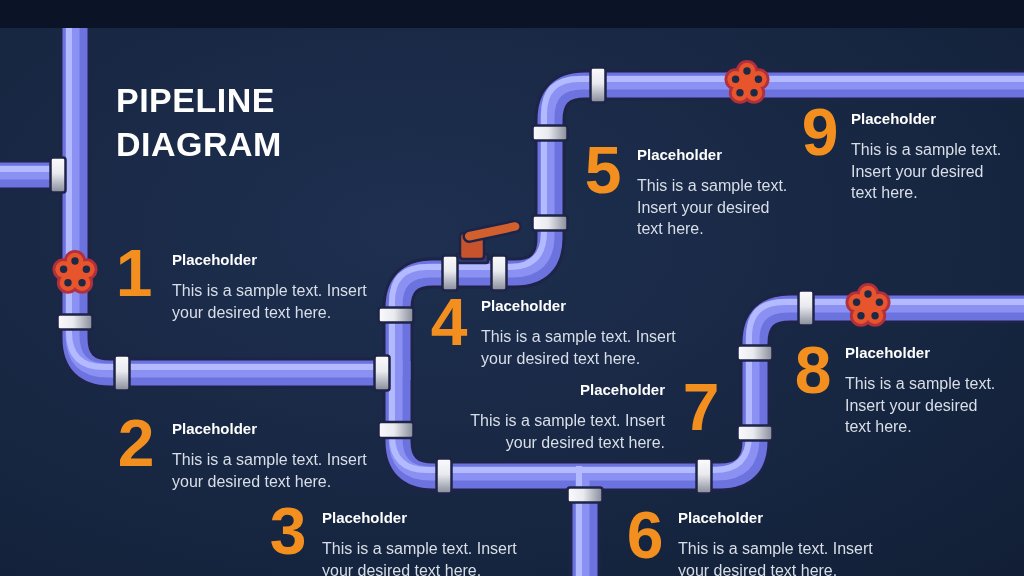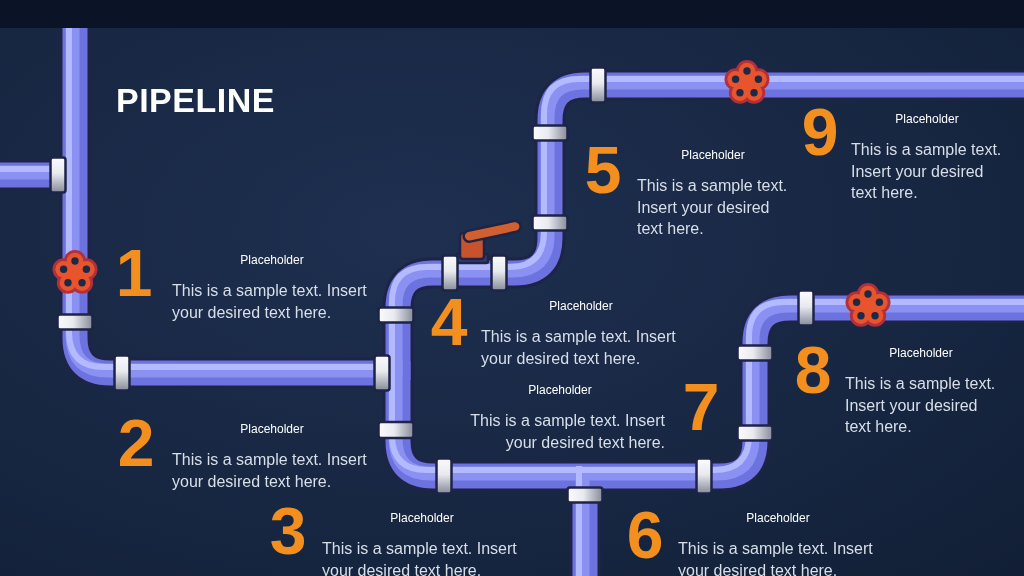--- a/index.html
+++ b/index.html
@@ -16,21 +16,21 @@
   svg.pipes{position:absolute;left:0;top:0;z-index:1;}
   .title{
     position:absolute;left:116px;top:50px;z-index:2;
     color:#ffffff;font-size:34px;font-weight:700;line-height:44px;letter-spacing:.5px;
   }
   .num{
     position:absolute;z-index:2;width:48px;text-align:center;
     color:#f28f1e;font-size:66px;font-weight:700;line-height:1;
   }
   .txt{position:absolute;z-index:2;color:#ffffff;}
-  .hd{font-size:12px;font-weight:400;line-height:22px;color:#ffffff;text-align:center;}
+  .hd{font-size:15px;font-weight:700;line-height:22px;color:#ffffff;}
   .bd{font-size:16px;line-height:21.5px;color:#d9dfe8;margin-top:9px;width:200px;}
   
   .n1{left:110px;top:212px}
   .n2{left:112px;top:382px}
   .n3{left:264px;top:470px}
   .n4{left:425px;top:261px}
   .n5{left:579px;top:109px}
   .n6{left:621px;top:474px}
   .n7{left:677px;top:346px}
   .n8{left:789px;top:309px}
@@ -159,20 +159,21 @@
       <rect x="567.5" y="459.5" width="35" height="15" rx="2.5" fill="url(#gradV)"></rect>
     </g>
 
     <use href="#valve-wheel" transform="translate(75,245)"></use>
     <use href="#valve-wheel" transform="translate(747,55)"></use>
     <use href="#valve-wheel" transform="translate(868,278)"></use>
   </svg>
 
   <div class="title">
     <div>PIPELINE</div>
+    <div>DIAGRAM</div>
   </div>
 
   <div class="num n1">1</div>
   <div class="txt t1">
     <div class="hd">Placeholder</div>
     <div class="bd">This is a sample text. Insert your desired text here.</div>
   </div>
 
   <div class="num n2">2</div>
   <div class="txt t2">

